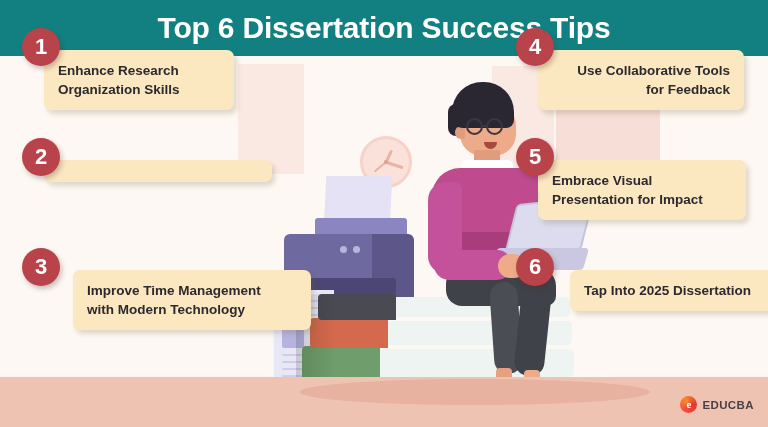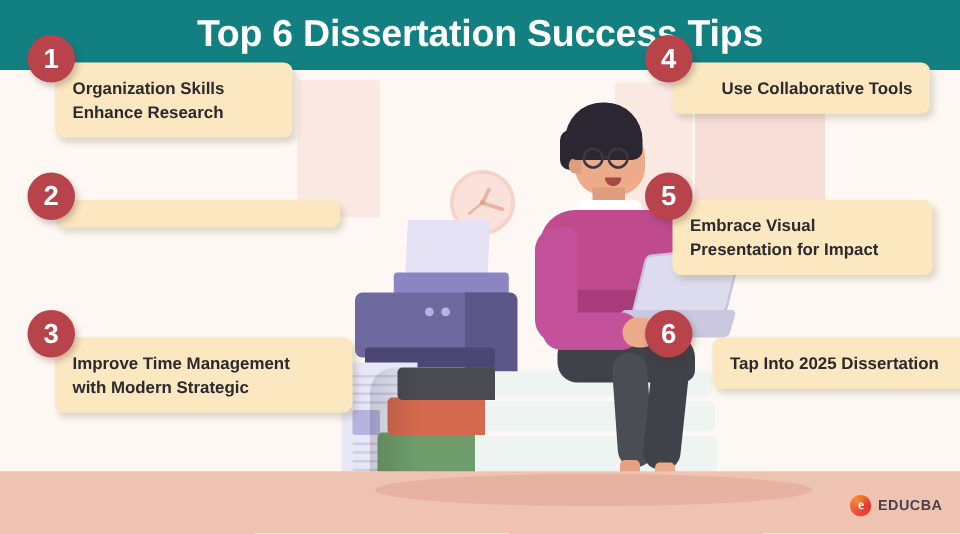--- a/index.html
+++ b/index.html
@@ -175,21 +175,21 @@
   .card-line{
     color:#2c2a2e;font-size:13.5px;font-weight:bold;line-height:1.42;
     white-space:nowrap;font-family:"Liberation Sans", sans-serif;
   }
 
   .tip-1{left:22px;top:28px;}
   .tip-1 .card{width:190px;}
   .tip-2{left:22px;top:138px;}
   .tip-2 .card{width:228px;}
   .tip-3{left:22px;top:248px;}
-  .tip-3 .card{width:238px;}
+  .tip-3 .card{width:238px;margin-left:29px;}
   .tip-4{left:516px;top:28px;}
   .tip-4 .card{width:206px;text-align:right;}
   .tip-5{left:516px;top:138px;}
   .tip-5 .card{width:208px;}
   .tip-6{left:516px;top:248px;}
   .tip-6 .card{width:214px;margin-left:32px;}
 
   
   .logo{
     position:absolute;right:14px;bottom:14px;
@@ -301,43 +301,44 @@
       <div class="hand"></div>
     </div>
 
     <div class="floor"></div>
     <div class="floor-shadow"></div>
   </div>
 
   <div class="tip tip-1">
     <div class="badge">1</div>
     <div class="card">
+      <div class="card-line">Enhance Research</div>
       <div class="card-line">Organization Skills</div>
-      <div class="card-line">Enhance Research</div>
     </div>
   </div>
 
   <div class="tip tip-2">
     <div class="badge">2</div>
     <div class="card">
     </div>
   </div>
 
   <div class="tip tip-3">
     <div class="badge">3</div>
     <div class="card">
       <div class="card-line">Improve Time Management</div>
-      <div class="card-line">with Modern Strategic</div>
+      <div class="card-line">with Modern Technology</div>
     </div>
   </div>
 
   <div class="tip tip-4">
     <div class="badge">4</div>
     <div class="card">
       <div class="card-line">Use Collaborative Tools</div>
+      <div class="card-line">for Feedback</div>
     </div>
   </div>
 
   <div class="tip tip-5">
     <div class="badge">5</div>
     <div class="card">
       <div class="card-line">Embrace Visual</div>
       <div class="card-line">Presentation for Impact</div>
     </div>
   </div>

